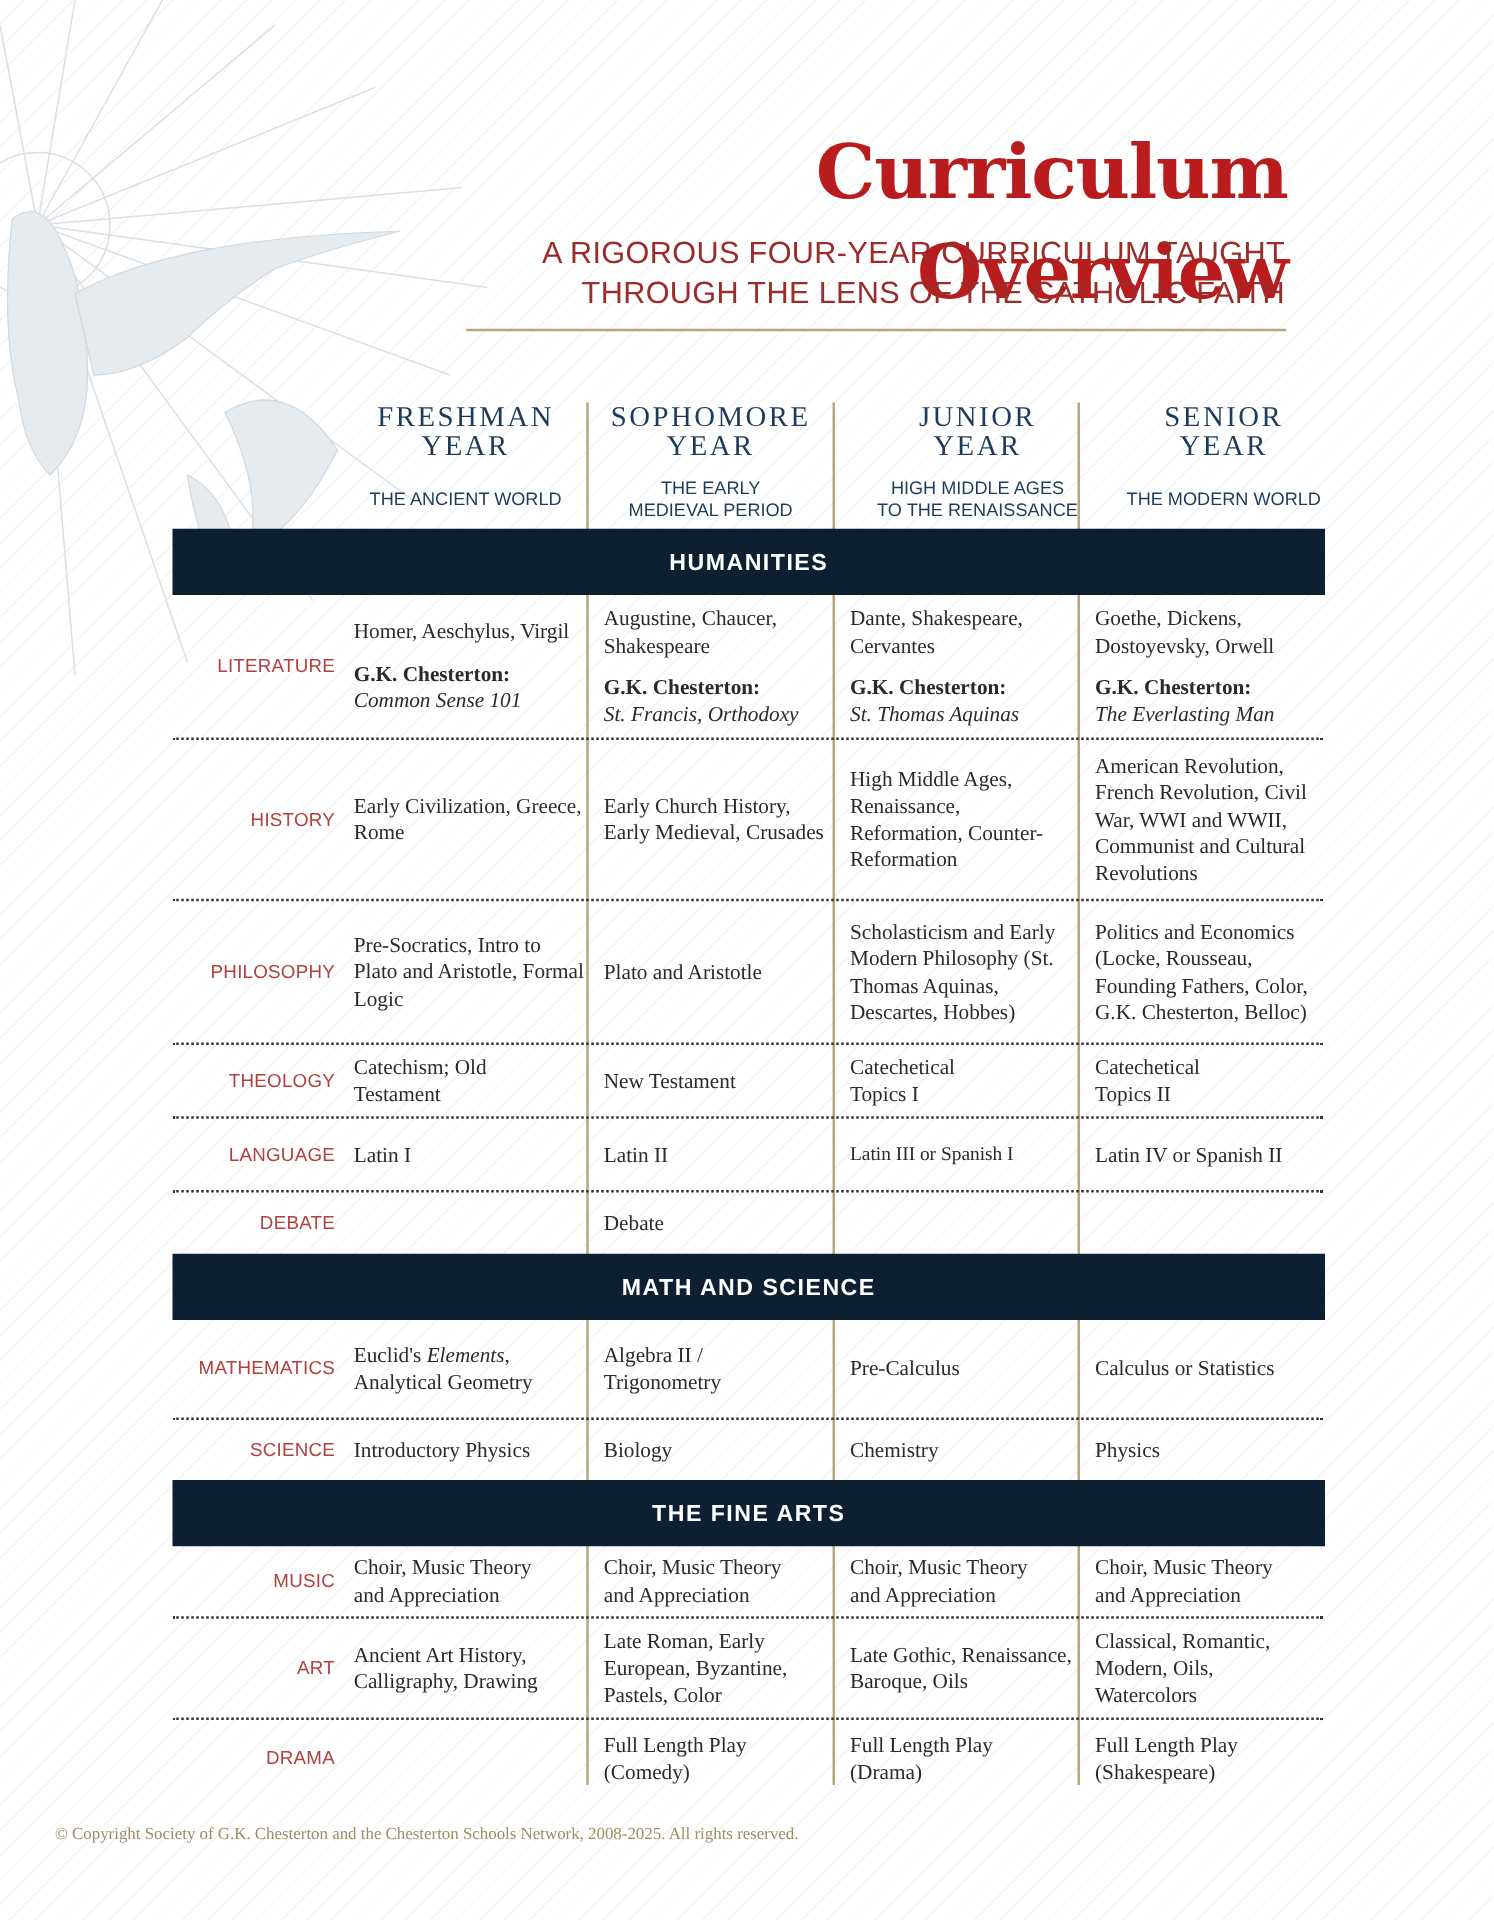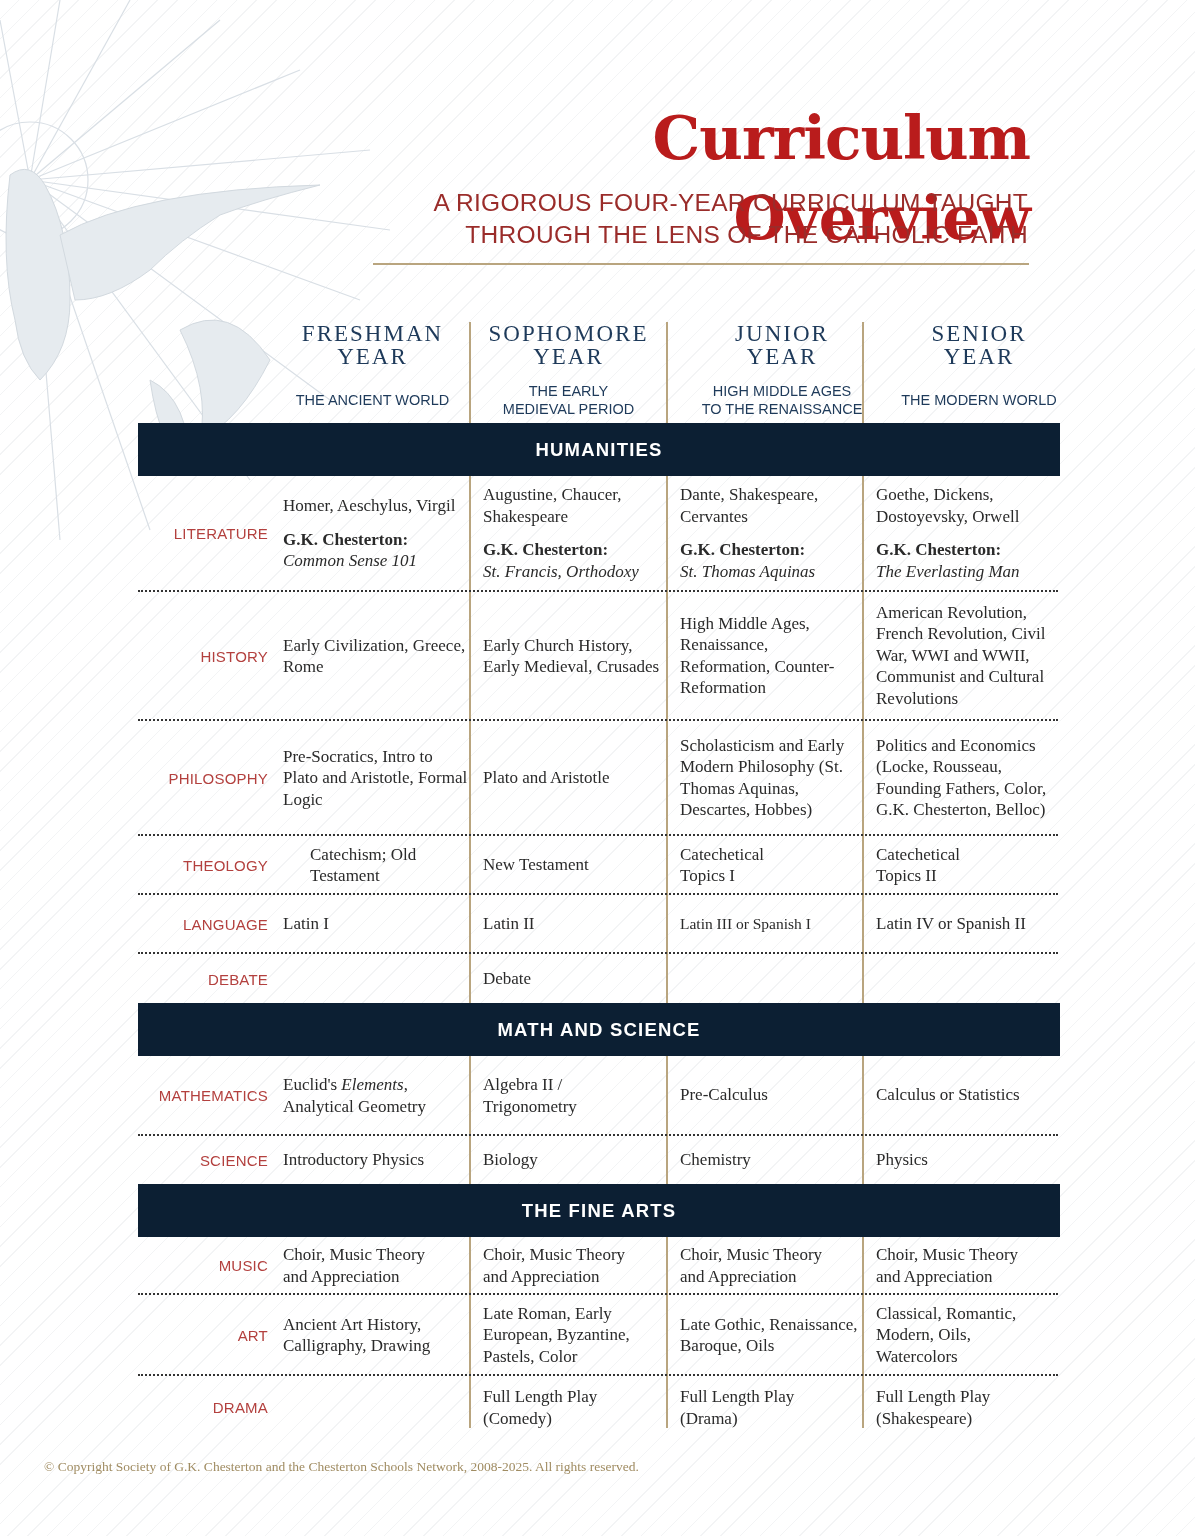--- a/index.html
+++ b/index.html
@@ -168,21 +168,21 @@
 <div class="row dotted" style="top:721px; height:113px;">
   <div class="label">PHILOSOPHY</div>
   <div class="cell c1">Pre-Socratics, Intro to Plato and Aristotle, Formal Logic</div>
   <div class="cell c2">Plato and Aristotle</div>
   <div class="cell c3">Scholasticism and Early Modern Philosophy (St. Thomas Aquinas, Descartes, Hobbes)</div>
   <div class="cell c4">Politics and Economics (Locke, Rousseau, Founding Fathers, Color, G.K. Chesterton, Belloc)</div>
 </div>
 
 <div class="row dotted" style="top:836px; height:57px;">
   <div class="label">THEOLOGY</div>
-  <div class="cell c1" style="width:130px;margin-left:27px;">Catechism; Old Testament</div>
+  <div class="cell c1" style="width:130px;">Catechism; Old Testament</div>
   <div class="cell c2">New Testament</div>
   <div class="cell c3" style="width:110px;">Catechetical Topics I</div>
   <div class="cell c4" style="width:110px;">Catechetical Topics II</div>
 </div>
 
 <div class="row dotted" style="top:895px; height:57px;">
   <div class="label">LANGUAGE</div>
   <div class="cell c1">Latin I</div>
   <div class="cell c2">Latin II</div>
   <div class="cell c3" style="font-size:15.5px;">Latin III or Spanish I</div>

